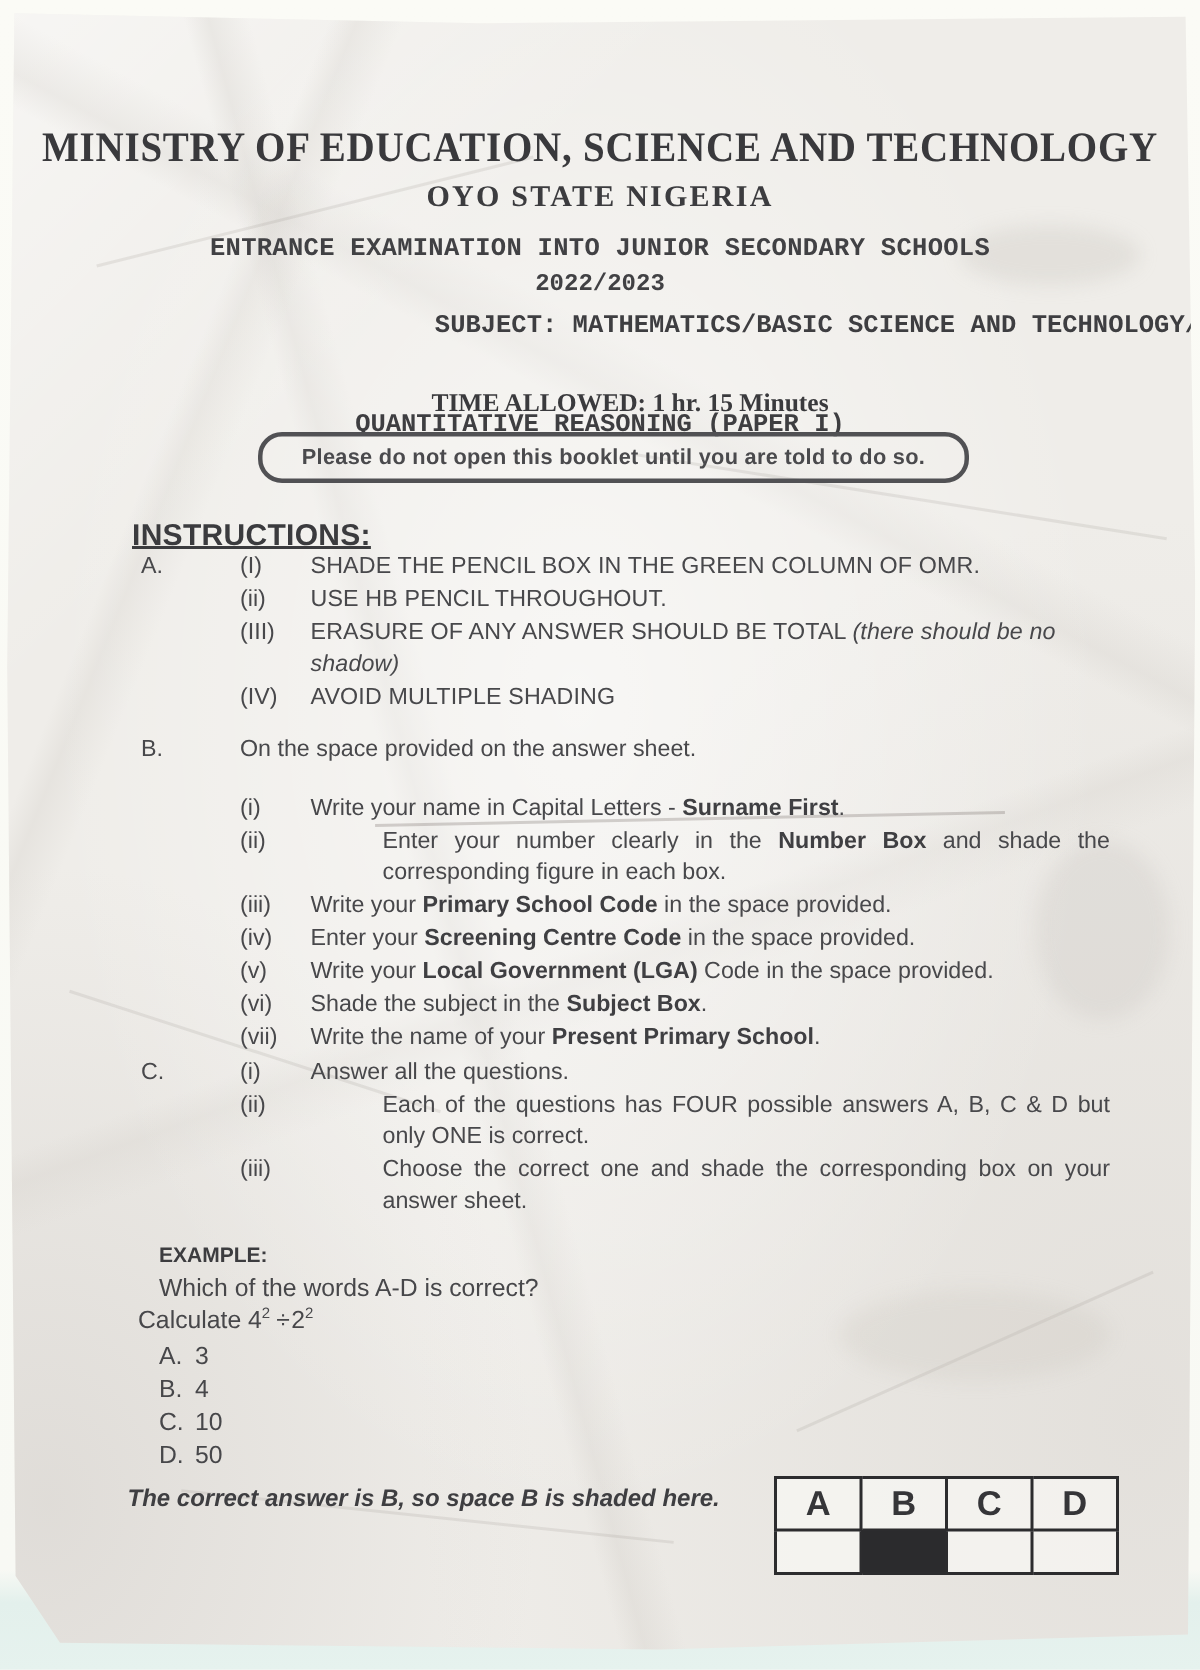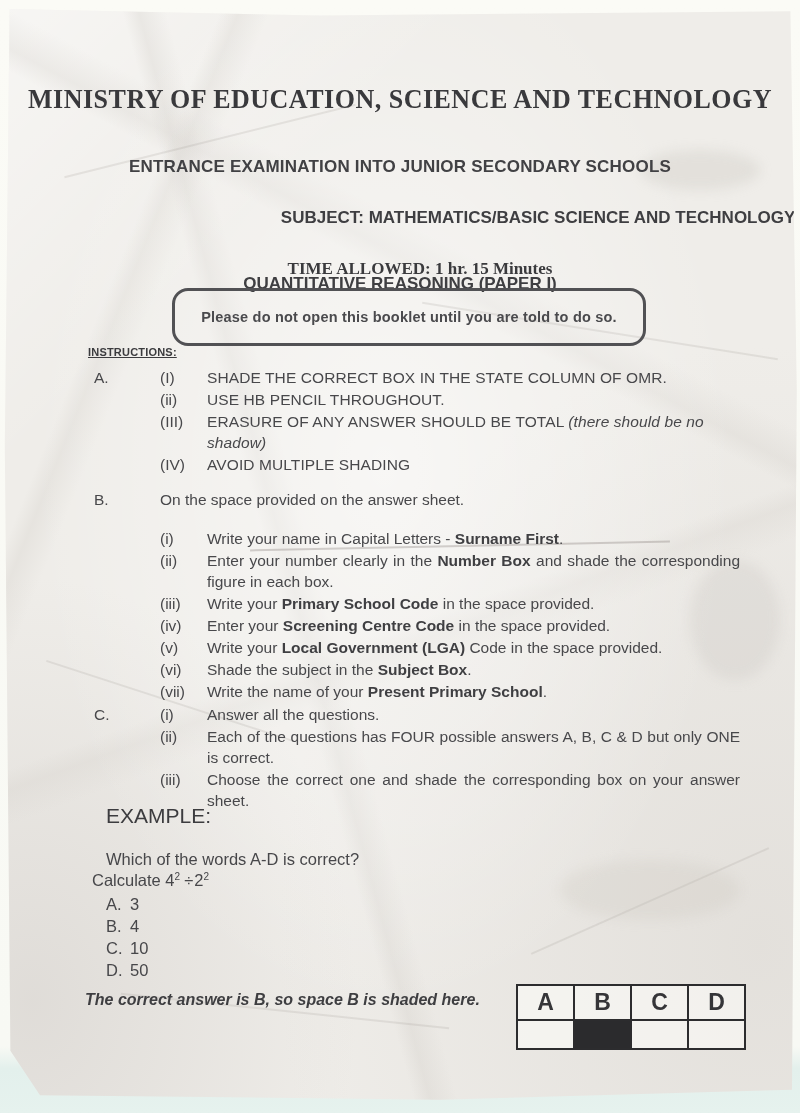--- a/index.html
+++ b/index.html
@@ -20,49 +20,49 @@
       linear-gradient(160deg, rgba(255,255,255,0) 55%, rgba(214,210,204,.30) 56.5%, rgba(255,255,255,0) 59%),
       linear-gradient(28deg,  rgba(255,255,255,0) 68%, rgba(208,204,198,.26) 69.5%, rgba(255,255,255,0) 72%),
       linear-gradient(135deg, rgba(255,255,255,.5) 0%, rgba(255,255,255,0) 25%),
       radial-gradient(ellipse at 95% 85%, rgba(205,200,194,.35) 0%, rgba(255,255,255,0) 45%),
       radial-gradient(ellipse at 4% 90%, rgba(200,195,190,.40) 0%, rgba(255,255,255,0) 30%);
   }
   .crease{position:absolute;background:rgba(140,134,128,.16);pointer-events:none;}
   .smudge{position:absolute;border-radius:50%;filter:blur(6px);pointer-events:none;}
   
   .abs{position:absolute;}
-  .ctr{left:0;width:800px;text-align:center;}
+  .ctr{left:0;width:800px;text-align:center;font-family:Liberation Mono, monospace;}
   .serif{font-family:"Liberation Serif",serif;}
   .ministry{top:84px;font-size:26px;font-weight:bold;letter-spacing:.5px;color:#39393c;transform:scaleY(1.08);}
   .state{top:120px;font-size:20px;font-weight:bold;letter-spacing:1.5px;color:#3c3c3f;}
   .examtitle{top:157px;font-size:17px;font-weight:bold;color:#414144;letter-spacing:.2px;}
   .session{top:180px;font-size:16px;font-weight:bold;color:#414144;}
   .subj1{top:208px;font-size:17px;font-weight:bold;color:#3e3e41;text-align:right;}
   .subj2{top:230px;font-size:17px;font-weight:bold;color:#3e3e41;margin-top:44px;}
   .timeallowed{top:259px;font-size:17px;font-weight:bold;color:#3a3a3d;padding-left:20px;}
   .noticebox{
     top:288px;left:172px;width:452px;
     border:3px solid #515154;border-radius:16px;
-    padding:17px 8px;text-align:center;
+    padding:5px 8px;text-align:center;
     font-size:14.5px;font-weight:bold;color:#4a4a4d;line-height:18px;letter-spacing:.2px;
   }
-  .instr-head{top:346px;left:88px;font-size:11px;font-weight:bold;text-decoration:underline;color:#3b3b3e;letter-spacing:.2px;}
+  .instr-head{top:346px;left:88px;font-size:20px;font-weight:bold;text-decoration:underline;color:#3b3b3e;letter-spacing:.2px;}
   .sec{position:absolute;left:88px;width:652px;font-size:15.5px;line-height:21px;color:#48484b;}
   .sec-label{position:absolute;left:6px;top:0;font-weight:normal;}
   .rows{margin-left:72px;}
   .row{display:flex;margin-bottom:1px;}
   .row .num{flex:0 0 47px;}
   .row .txt{flex:1;max-width:533px;}
-  .row .txt.just{text-align:justify;text-align-last:left;}
+  .row .txt.just{text-align:justify;text-align-last:left;margin-left:48px;}
   .sec b{color:#3f3f42;}
   .sec i{font-style:italic;}
   .intro{margin-bottom:18px;}
   .caps{letter-spacing:.1px;}
   
-  .ex-head{top:804px;left:106px;font-size:21px;font-weight:normal;color:#3c3c3f;}
+  .ex-head{top:828px;left:106px;font-size:14px;font-weight:bold;color:#3c3c3f;}
   .ex-q{top:850px;left:106px;font-size:16.5px;color:#47474a;}
   .ex-calc{top:871px;left:92px;font-size:16.5px;color:#47474a;}
   .ex-calc sup{font-size:10px;vertical-align:super;line-height:0;}
   .ex-opts{top:893px;left:106px;font-size:16.5px;line-height:22px;color:#47474a;}
   .ex-opts .ol{display:flex;}
   .ex-opts .olab{flex:0 0 24px;}
   
   .foot-cap{top:988px;left:85px;width:430px;font-size:16px;font-weight:bold;font-style:italic;line-height:23px;color:#3e3e41;}
   table.agrid{position:absolute;top:984px;left:516px;border-collapse:collapse;background:rgba(252,251,248,.6);}
   table.agrid td{border:2.5px solid #2c2c2e;width:53px;text-align:center;}
@@ -79,37 +79,39 @@
   <div class="crease" style="top:330px;left:420px;width:360px;height:2px;transform:rotate(9deg);"></div>
   <div class="crease" style="top:545px;left:250px;width:420px;height:2px;background:rgba(110,102,96,.28);transform:rotate(-1.2deg);"></div>
   <div class="crease" style="top:700px;left:40px;width:260px;height:2px;transform:rotate(18deg);"></div>
   <div class="crease" style="top:900px;left:520px;width:260px;height:2px;transform:rotate(-24deg);"></div>
   <div class="crease" style="top:1010px;left:120px;width:330px;height:2px;transform:rotate(6deg);"></div>
   <div class="smudge" style="top:150px;left:640px;width:120px;height:40px;background:rgba(190,186,178,.25);"></div>
   <div class="smudge" style="top:560px;left:690px;width:90px;height:120px;background:rgba(192,188,180,.22);"></div>
   <div class="smudge" style="top:860px;left:560px;width:180px;height:60px;background:rgba(194,190,182,.20);"></div>
 
   <div class="abs ctr serif ministry">MINISTRY OF EDUCATION, SCIENCE AND TECHNOLOGY</div>
+  <div class="abs ctr serif state">OYO STATE NIGERIA</div>
   <div class="abs ctr examtitle">ENTRANCE EXAMINATION INTO JUNIOR SECONDARY SCHOOLS</div>
+  <div class="abs ctr session">2022/2023</div>
   <div class="abs ctr subj1">SUBJECT:  MATHEMATICS/BASIC SCIENCE AND TECHNOLOGY/</div>
   <div class="abs ctr subj2">QUANTITATIVE REASONING (PAPER I)</div>
   <div class="abs ctr serif timeallowed">TIME ALLOWED: 1 hr. 15 Minutes</div>
 
   <div class="abs noticebox">
     <div>Please do not open this booklet until you are told to do so.</div>
   </div>
 
   <div class="abs instr-head">INSTRUCTIONS:</div>
 
   <div class="sec" style="top:367px;">
     <div class="sec-label">A.</div>
     <div class="rows">
       <div class="row">
         <span class="num">(I)</span>
-        <span class="txt caps"><span>SHADE THE CORRECT BOX IN THE STATE COLUMN OF OMR.</span></span>
+        <span class="txt caps"><span>SHADE THE PENCIL BOX IN THE GREEN COLUMN OF OMR.</span></span>
       </div>
       <div class="row">
         <span class="num">(ii)</span>
         <span class="txt caps"><span>USE HB PENCIL THROUGHOUT.</span></span>
       </div>
       <div class="row">
         <span class="num">(III)</span>
         <span class="txt caps" style="max-width:500px;"><span>ERASURE OF ANY ANSWER SHOULD BE TOTAL </span><i>(there should be no shadow)</i></span>
       </div>
       <div class="row">

